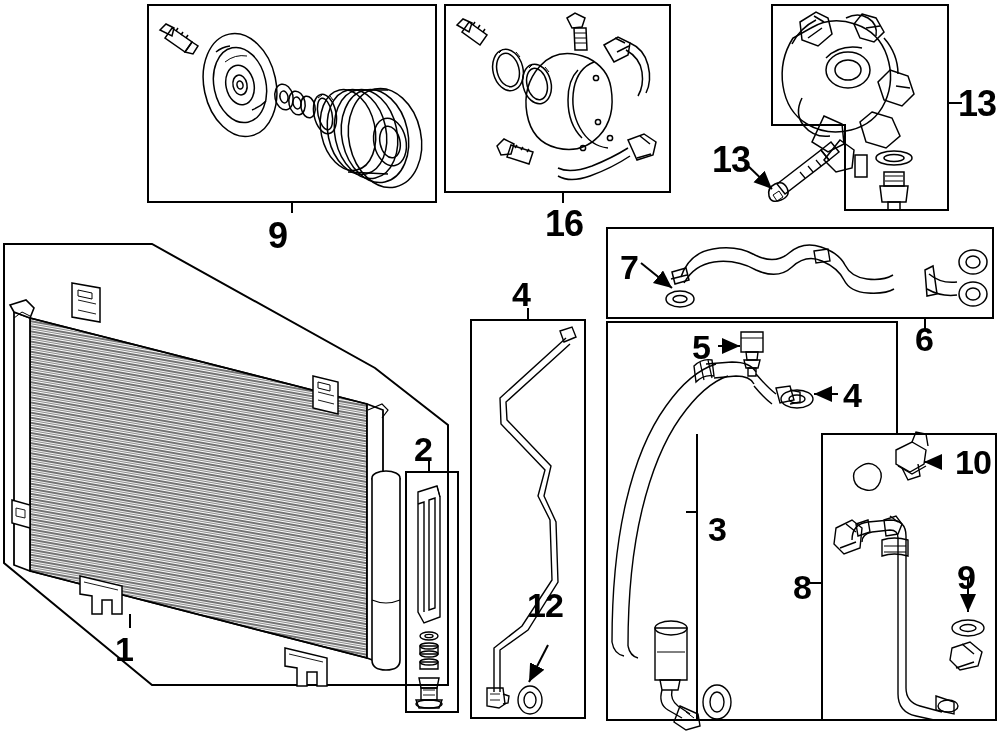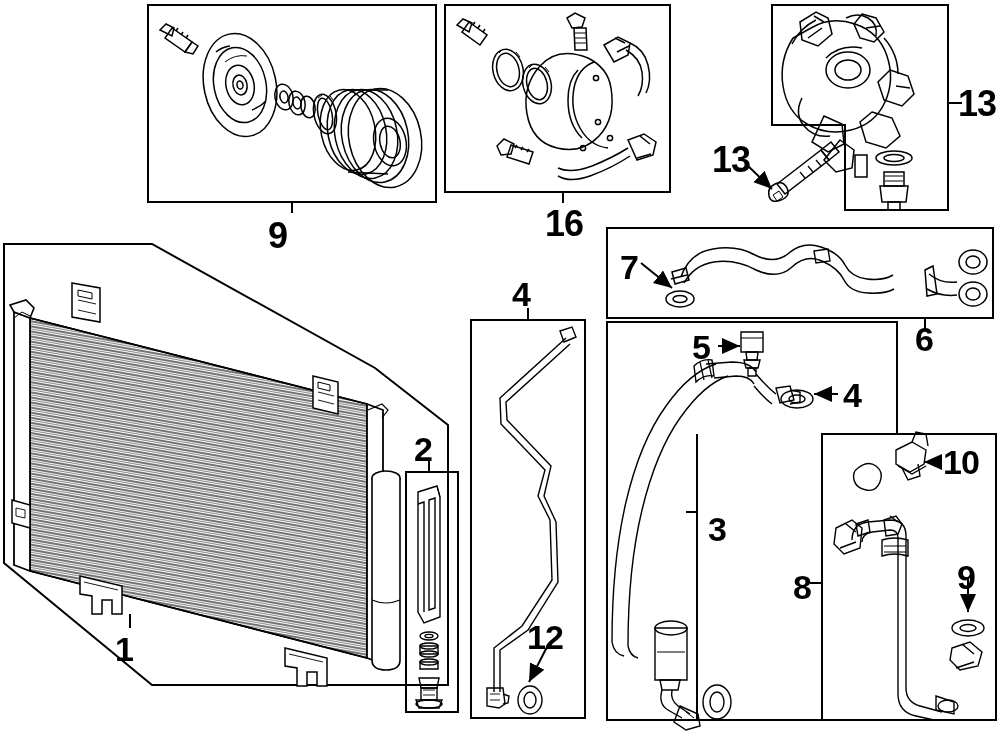--- a/index.html
+++ b/index.html
@@ -355,21 +355,21 @@
 
 <div class="callout" style="left:115px;top:632px;">1</div>
 <div class="callout" style="left:414px;top:432px;">2</div>
 <div class="callout" style="left:708px;top:512px;">3</div>
 <div class="callout" style="left:843px;top:378px;">4</div>
 <div class="callout" style="left:692px;top:330px;">5</div>
 <div class="callout" style="left:915px;top:322px;">6</div>
 <div class="callout" style="left:620px;top:250px;">7</div>
 <div class="callout" style="left:793px;top:570px;">8</div>
 <div class="callout" style="left:957px;top:560px;">9</div>
-<div class="callout" style="left:943px;top:445px;">10</div>
+<div class="callout" style="left:943px;top:445px;padding-left:12px;">10</div>
 <div class="callout" style="left:512px;top:277px;">4</div>
-<div class="callout" style="left:527px;top:620px;">12</div>
+<div class="callout" style="left:527px;top:588px;">12</div>
 <div class="callout big" style="left:958px;top:86px;">13</div>
 <div class="callout big" style="left:712px;top:142px;">13</div>
 <div class="callout big" style="left:268px;top:218px;">9</div>
 <div class="callout big" style="left:545px;top:206px;">16</div>
 
 </div>
 
 </body></html>

